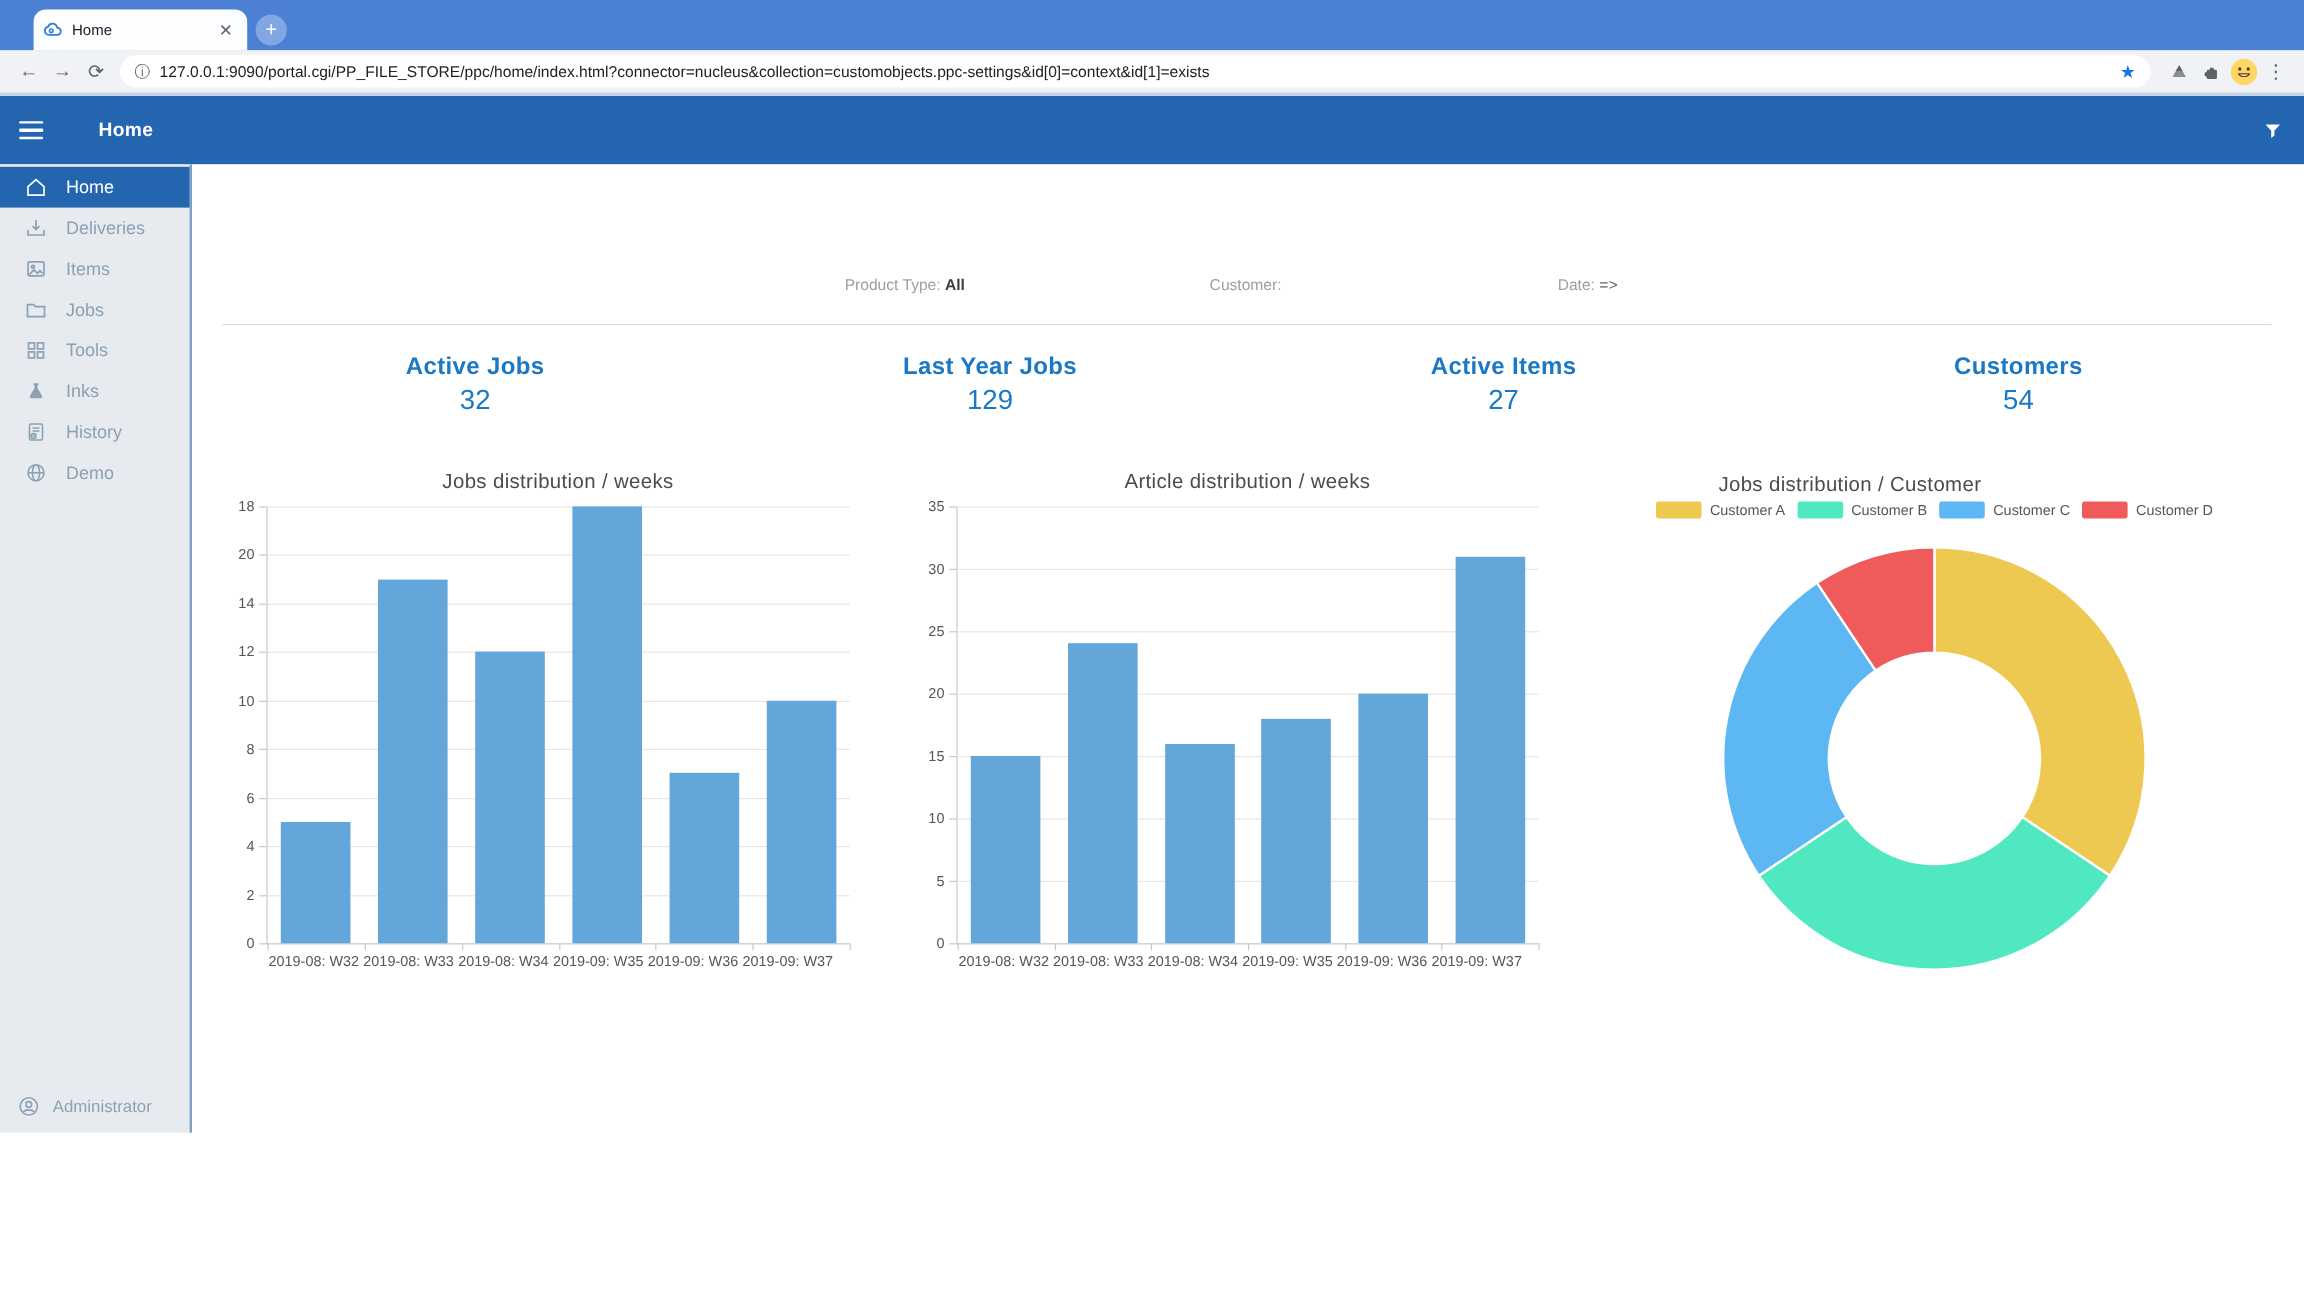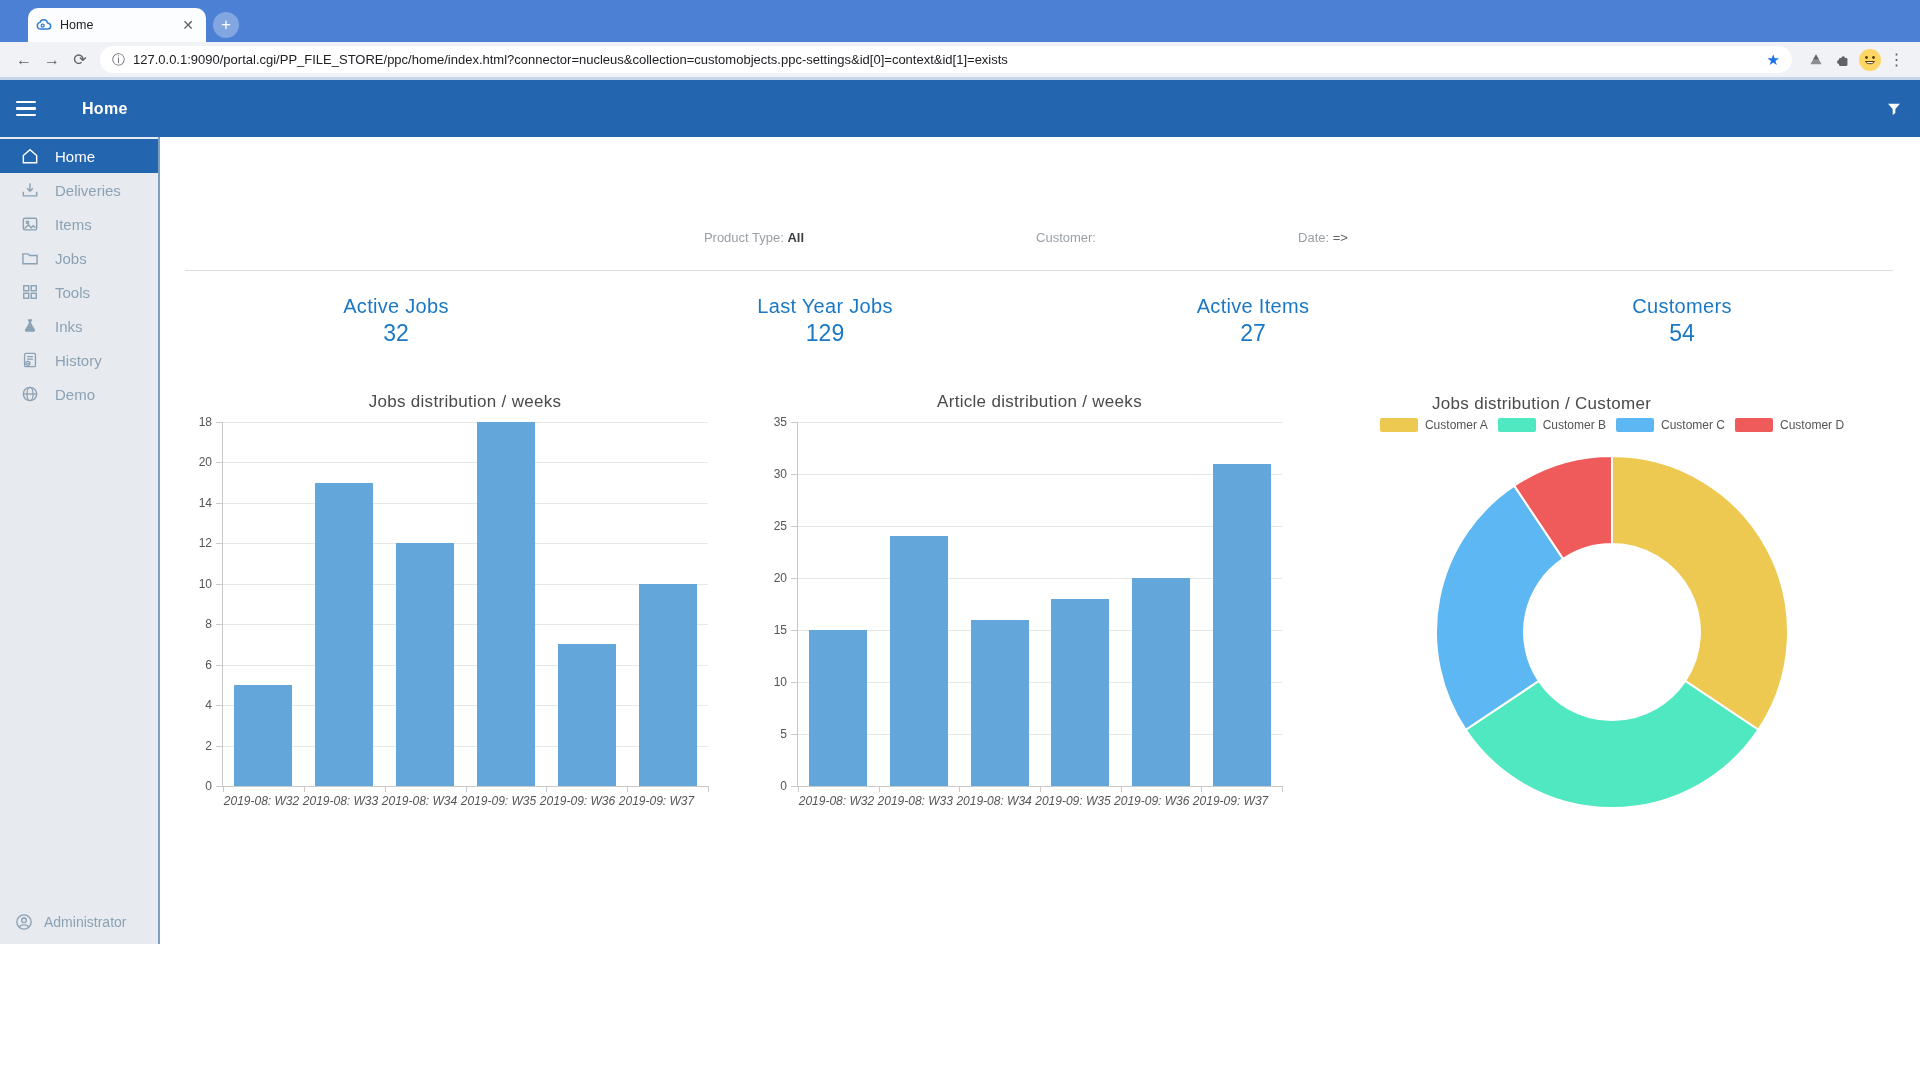--- a/index.html
+++ b/index.html
@@ -44,36 +44,36 @@
              align-items:center;padding-left:14px;gap:10px;color:#8CA2B4;font-size:14px;box-sizing:border-box;}
 
   
   .main{position:absolute;left:160px;top:137px;right:0;bottom:0;background:#fff;}
   .welcome{position:absolute;top:27px;left:0;right:0;text-align:center;
            font-size:22px;font-weight:500;color:#1878C8;letter-spacing:.4px;}
   .filter-col{position:absolute;top:93px;width:300px;text-align:center;font-size:13px;color:#9AA0A6;}
   .filter-col b{color:#3C4043;font-weight:bold;}
   .divider{position:absolute;top:133px;left:25px;right:27px;height:1px;background:#DBDDE0;}
   .stat{position:absolute;width:300px;text-align:center;color:#1B78C4;}
-  .stat .lbl{font-size:20px;font-weight:400;letter-spacing:.3px;}
+  .stat .lbl{font-size:20px;font-weight:700;letter-spacing:.3px;}
   .stat .val{font-size:23px;font-weight:500;margin-top:2px;}
 
   
   .bar-chart{position:absolute;top:285px;height:365px;}
   .chart-title{position:absolute;top:-30px;left:-30px;right:-30px;text-align:center;
                font-size:17px;color:#4B4B4B;letter-spacing:.3px;}
   .plot{position:absolute;left:0;top:0;right:0;bottom:0;
         border-left:1px solid #C9C9C9;border-bottom:1px solid #C9C9C9;}
   .grid{position:absolute;left:0;right:0;height:1px;background:#E7E7E7;}
   .ylab{position:absolute;right:calc(100% + 11px);transform:translateY(-50%);
         font-size:12px;color:#555;}
   .ytick{position:absolute;left:-7px;width:6px;height:1px;background:#C9C9C9;}
   .xtick{position:absolute;top:100%;width:1px;height:6px;background:#C9C9C9;}
   .bar{position:absolute;bottom:0;width:58px;transform:translateX(-50%);}
-  .xlabels{position:absolute;top:calc(100% + 7px);left:0;right:12px;display:flex;font-style:italic;}
+  .xlabels{position:absolute;top:calc(100% + 7px);left:0;right:12px;display:flex;}
   .xcell{flex:1 1 0;text-align:center;font-size:12px;color:#555;white-space:nowrap;}
 
   
   .donut-title{position:absolute;left:1272px;top:257px;width:360px;
                font-size:17px;color:#4B4B4B;letter-spacing:.3px;}
   .legend{position:absolute;left:1202px;top:281px;width:500px;display:flex;
           justify-content:center;align-items:center;gap:10px;}
   .legend-item{display:flex;align-items:center;gap:7px;}
   .swatch{width:38px;height:14px;border-radius:2px;display:inline-block;}
   .legend-label{font-size:12px;color:#555;white-space:nowrap;}
@@ -211,21 +211,21 @@
       <span>Administrator</span>
     </div>
   </div>
 
   <div class="main">
 
     <div class="filter-col" style="left:444px;">
       <span>Product Type:</span>
       <b>All</b>
     </div>
-    <div class="filter-col" style="left:756px;">
+    <div class="filter-col" style="left:728px;">
       <span>Customer:</span>
       <span></span>
     </div>
     <div class="filter-col" style="left:1013px;">
       <span>Date:</span>
       <span style="color:#5F6368;">=&gt;</span>
     </div>
 
     <div class="divider"></div>
 

